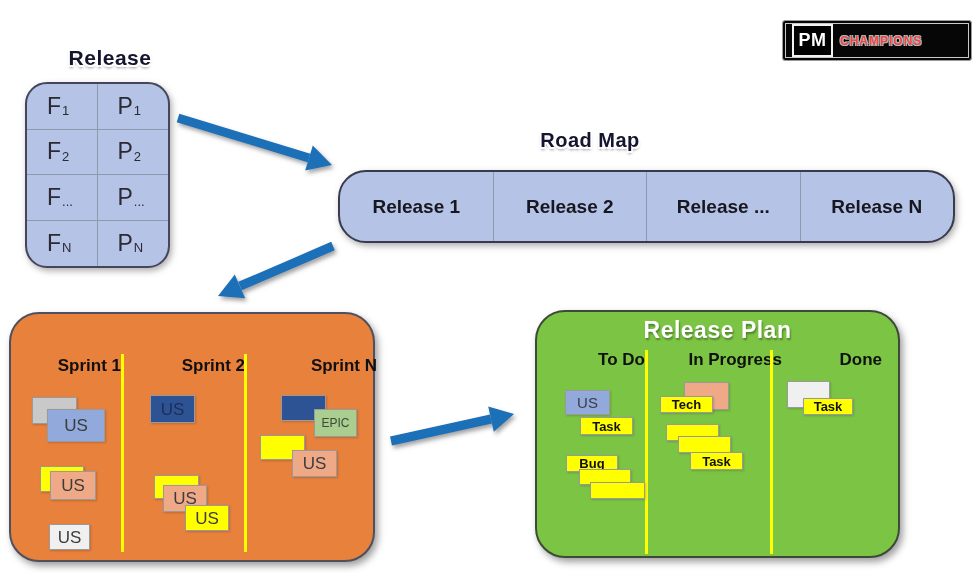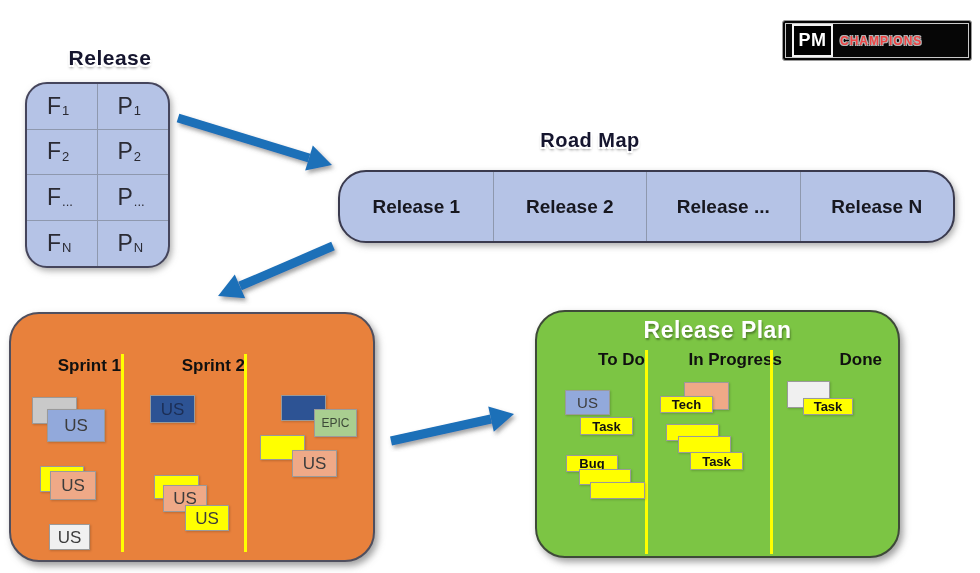--- a/index.html
+++ b/index.html
@@ -154,20 +154,21 @@
     <div class="roadmap-cell">Release 1</div>
     <div class="roadmap-cell">Release 2</div>
     <div class="roadmap-cell">Release ...</div>
     <div class="roadmap-cell">Release N</div>
   </div>
 
   <div class="plan-box release-plan">
 
     <div class="col-header" style="left:0;width:110px;top:42px;">Sprint 1</div>
     <div class="col-header" style="left:110px;width:124px;top:42px;">Sprint 2</div>
+    <div class="col-header" style="left:234px;width:132px;top:42px;">Sprint N</div>
 
     <div class="divider-v" style="left:110px;top:40px;height:198px;"></div>
     <div class="divider-v" style="left:233px;top:40px;height:198px;"></div>
 
     <div class="card c-gray" style="left:21px;top:83px;width:45px;height:27px;"></div>
     <div class="card c-blue" style="left:36px;top:95px;width:58px;height:33px;">US</div>
     <div class="card c-yellow" style="left:29px;top:152px;width:44px;height:26px;"></div>
     <div class="card c-salmon" style="left:39px;top:157px;width:46px;height:29px;">US</div>
     <div class="card c-white" style="left:38px;top:210px;width:41px;height:26px;">US</div>
 

